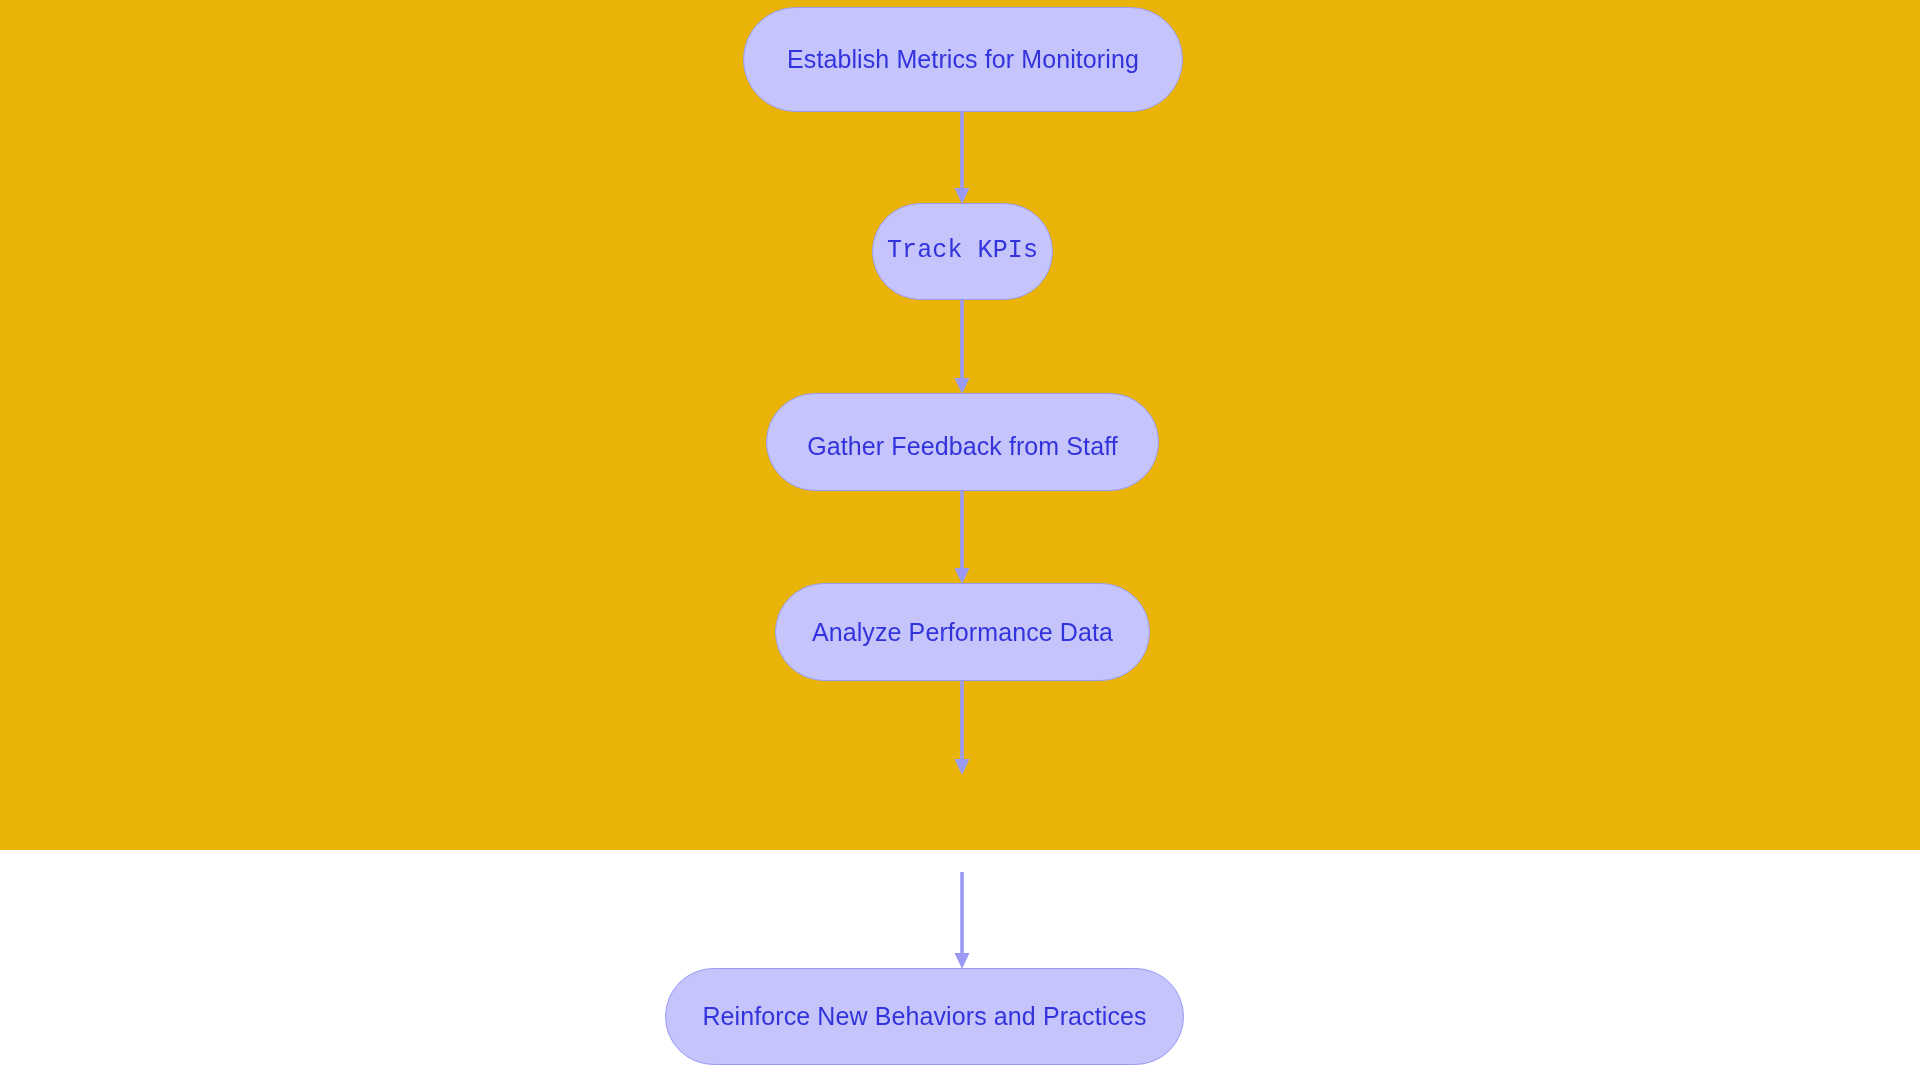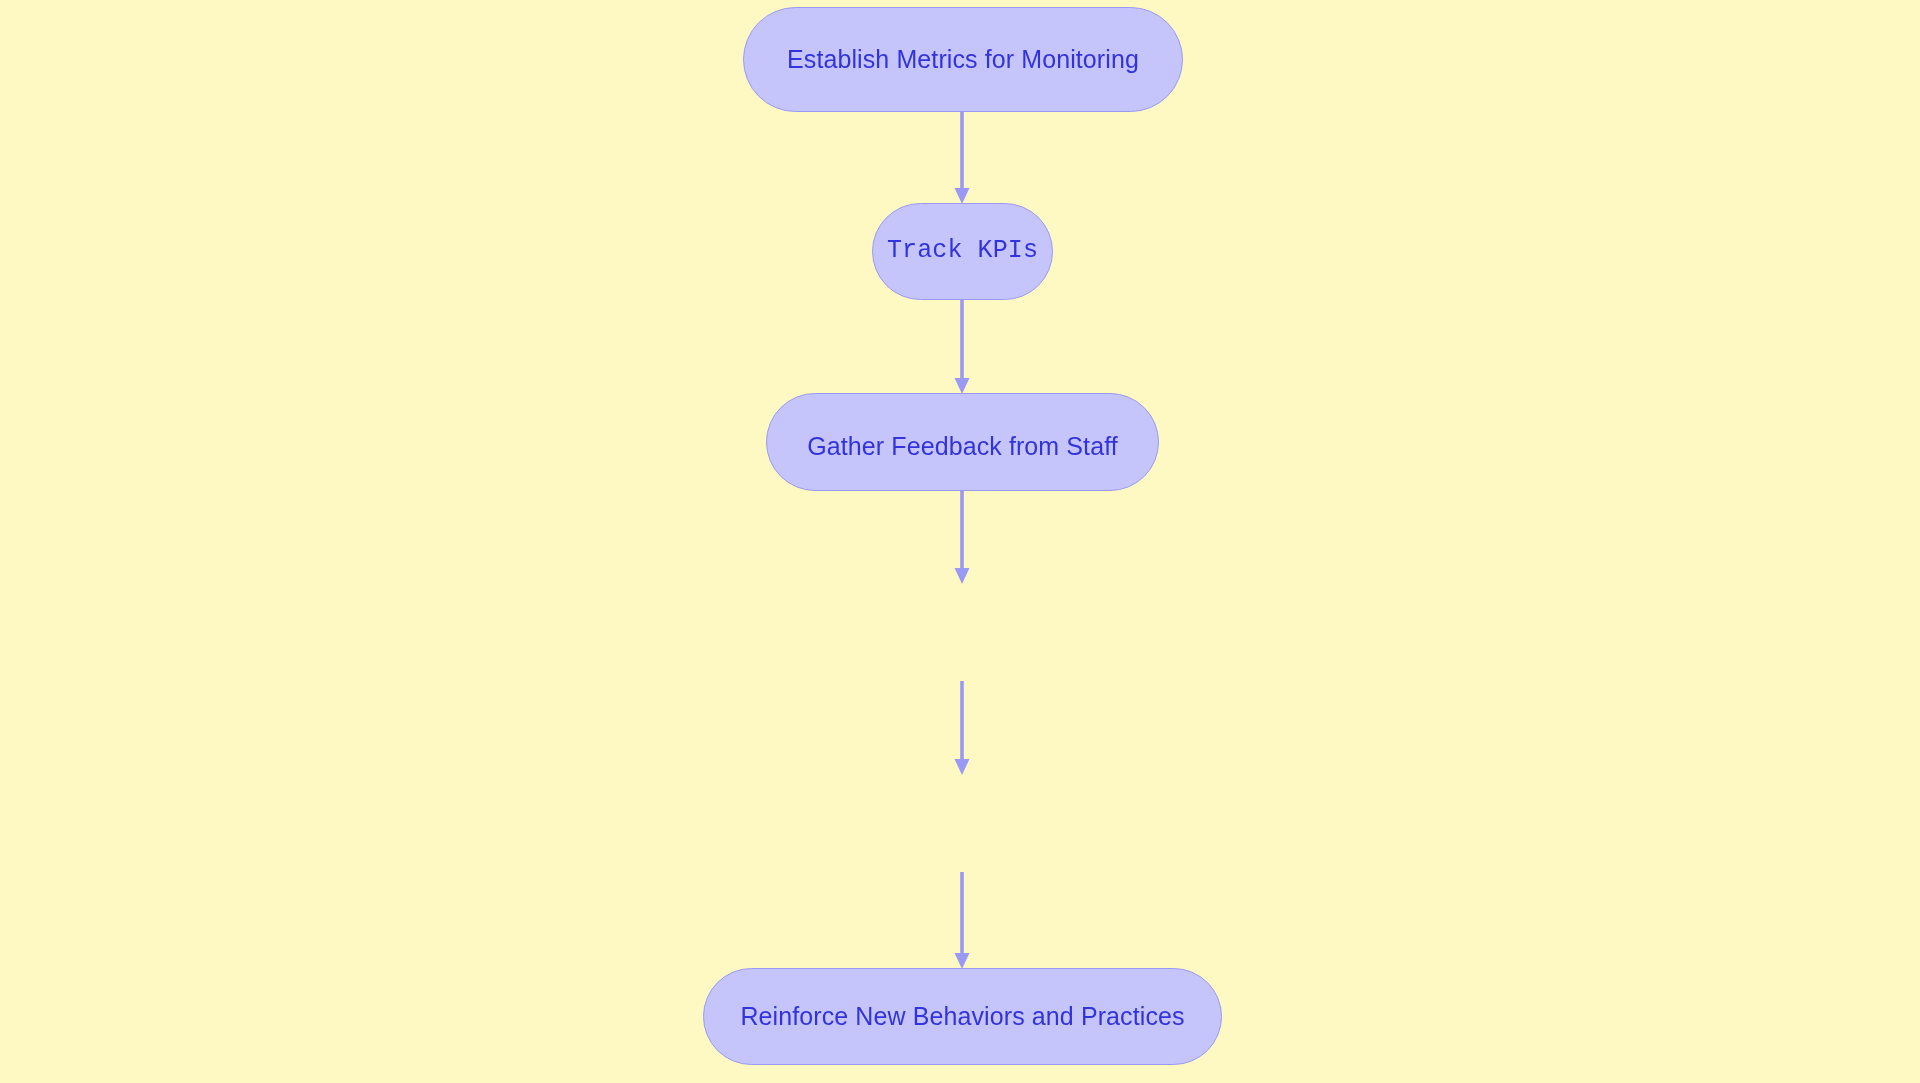--- a/index.html
+++ b/index.html
@@ -11,22 +11,22 @@
   body {
     width: 1920px;
     height: 1083px;
     overflow: hidden;
     font-family: "Liberation Sans", "DejaVu Sans", sans-serif;
   }
 
   #flow-canvas {
     position: relative;
     width: 1920px;
-    height: 1083px;
-    background: #fef9c3;
+    height: 850px;
+    background: #eab308;
   }
 
   
   #connector-layer {
     position: absolute;
     left: 0;
     top: 0;
     width: 1920px;
     height: 1083px;
     pointer-events: none;
@@ -92,20 +92,23 @@
     </div>
 
     <div class="flow-node" style="left: 872px; top: 203px; width: 181px; height: 97px; background: rgb(197, 197, 251); border-color: rgb(154, 154, 245);">
       <span class="flow-node-label" style="color: rgb(51, 51, 221); font-family: Liberation Mono, monospace;">Track KPIs</span>
     </div>
 
     <div class="flow-node" style="left: 766px; top: 393px; width: 393px; height: 98px; background: rgb(197, 197, 251); border-color: rgb(154, 154, 245);">
       <span class="flow-node-label" style="color: rgb(51, 51, 221); margin-top: 9px;">Gather Feedback from Staff</span>
     </div>
 
+    <div class="flow-node" style="left: 775px; top: 583px; width: 375px; height: 98px; background: rgb(197, 197, 251); border-color: rgb(154, 154, 245);">
+      <span class="flow-node-label" style="color: rgb(51, 51, 221);">Analyze Performance Data</span>
+    </div>
 
 
-    <div class="flow-node" style="left: 703px; top: 968px; width: 519px; height: 97px; background: rgb(197, 197, 251); border-color: rgb(154, 154, 245);">
+    <div class="flow-node" style="left: 665px; top: 968px; width: 519px; height: 97px; background: rgb(197, 197, 251); border-color: rgb(154, 154, 245);">
       <span class="flow-node-label" style="color: rgb(51, 51, 221);">Reinforce New Behaviors and Practices</span>
     </div>
 
   </div>
 </div>
 
 </body></html>

